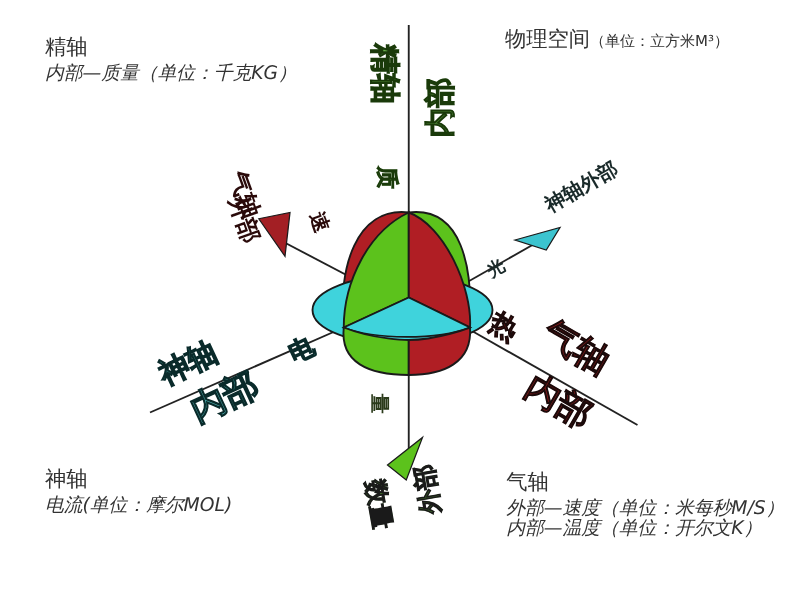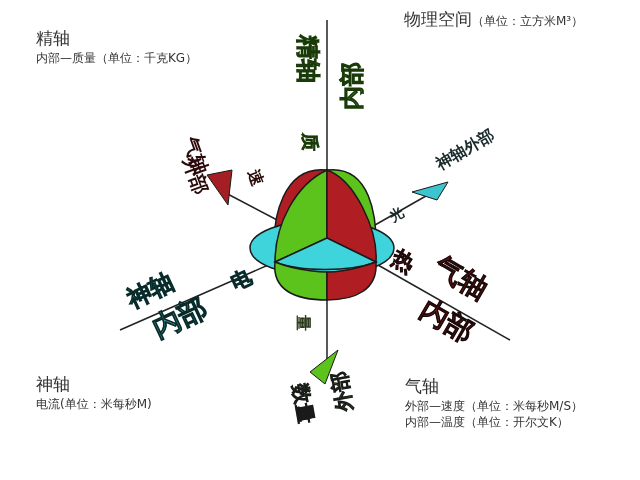--- a/index.html
+++ b/index.html
@@ -1,43 +1,43 @@
 <!DOCTYPE html>
 <html><head>
 <meta charset="utf-8">
 <style>
   html, body { margin:0; padding:0; background:#ffffff; }
   body { width:640px; height:480px; position:relative; overflow:hidden; font-family:"DejaVu Sans", sans-serif; }
   .legend { position:absolute; color:#333333; }
   .legend .title { font-size:17px; line-height:20px; margin-bottom:2px; }
-  .legend .line { font-size:12px; line-height:16px; white-space:nowrap; }
+  .legend .line { font-size:15px; line-height:16px; white-space:nowrap;font-style:italic; }
   #legend-jing { left:36px; top:28px; }
   #legend-shen { left:36px; top:374px; }
   #legend-qi { left:405px; top:376px; }
-  #space-title { position:absolute; left:404px; top:8px; color:#333; white-space:nowrap; }
+  #space-title { position:absolute; left:404px; top:20px; color:#333; white-space:nowrap; }
   #space-title .big { font-size:17px; }
   #space-title .small { font-size:12px; }
   svg { position:absolute; left:0; top:0; }
   .axlabel { font-family:"DejaVu Sans", sans-serif; font-weight:bold; }
 </style>
 </head>
 <body>
 
 <div id="space-title">
   <span class="big">物理空间</span><span class="small">（单位：立方米M³）</span>
 </div>
 
 <div class="legend" id="legend-jing">
   <div class="title">精轴</div>
   <div class="line">内部—质量（单位：千克KG）</div>
 </div>
 
 <div class="legend" id="legend-shen">
   <div class="title">神轴</div>
-  <div class="line">电流(单位：米每秒M)</div>
+  <div class="line">电流(单位：摩尔MOL)</div>
 </div>
 
 <div class="legend" id="legend-qi">
   <div class="title">气轴</div>
   <div class="line">外部—速度（单位：米每秒M/S）</div>
   <div class="line">内部—温度（单位：开尔文K）</div>
 </div>
 
 <svg width="640" height="480" viewBox="0 0 640 480">
 

